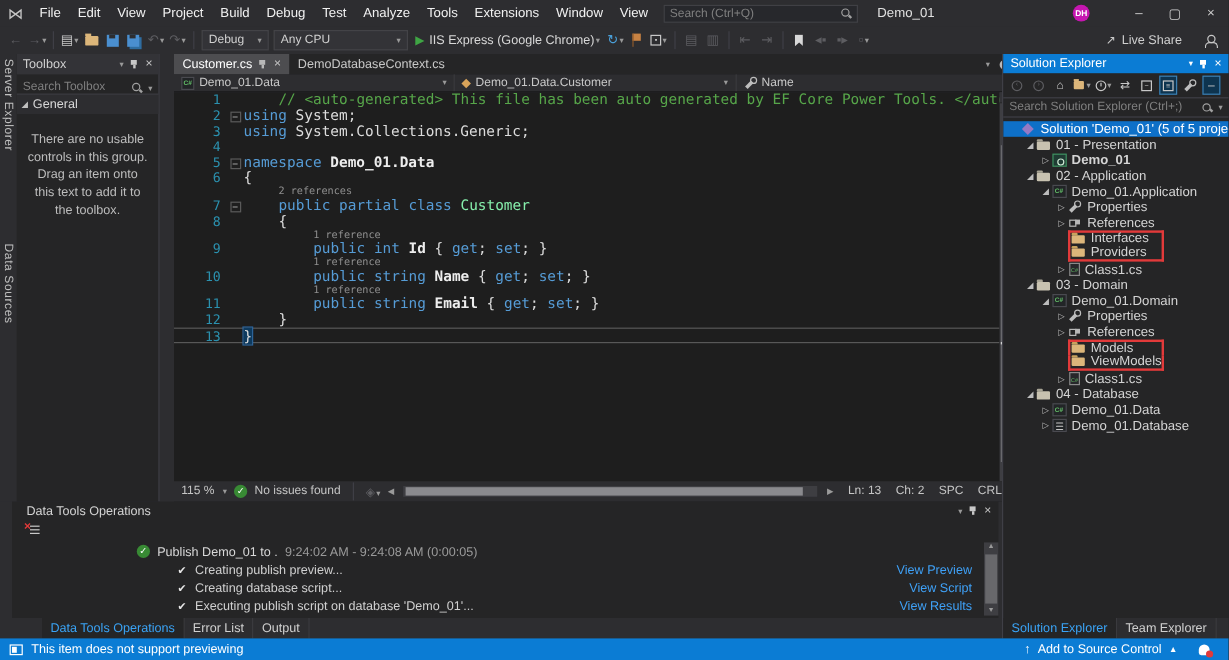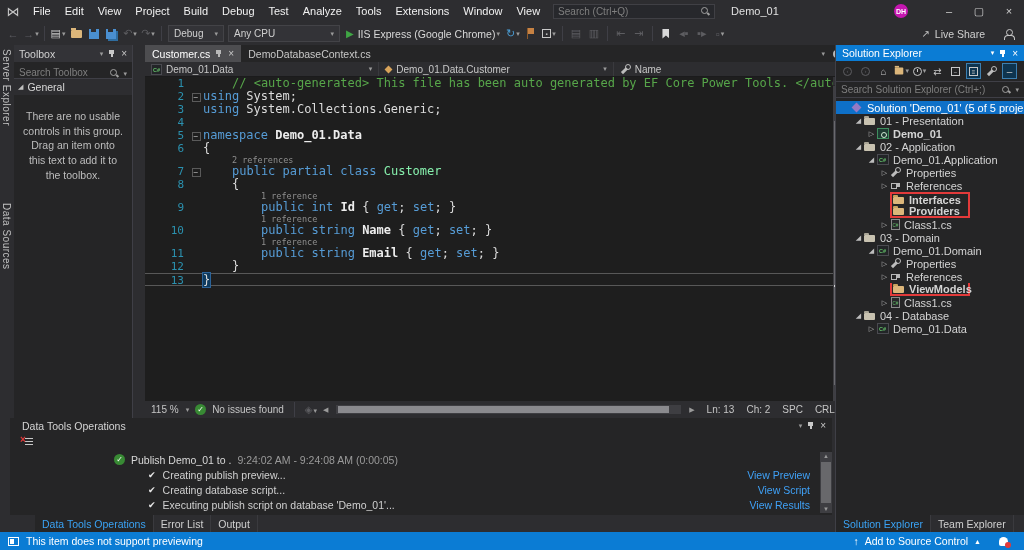--- a/index.html
+++ b/index.html
@@ -130,22 +130,22 @@
   .clock::after { content:""; position:absolute; left:3.5px; top:1.5px; width:1px; height:3px; background:#c8c8c8; }
   .boxico { width:9px; height:9px; border:1px solid #c8c8c8; font-size:6px; line-height:8px; text-align:center; color:#c8c8c8; }
   .sesearch { height:17px; border-top:1px solid #3f3f46; border-bottom:1px solid #3f3f46; display:flex; align-items:center; gap:3px; padding:0 5px; color:#7f7f7f; font-size:10px; }
   .sesearch .ph { flex:1; white-space:nowrap; overflow:hidden; }
   .tree { position:absolute; left:0; top:54px; right:0; bottom:17px; overflow:hidden; padding-top:2px; }
   .trow { height:13px; display:flex; align-items:center; color:#d4d4d4; font-size:11px; white-space:nowrap; }
   .trow.sel { background:#0e70c8; color:#fff; }
   .arrw { width:11px; flex:none; font-size:7px; color:#bdbdbd; text-align:center; }
   .tlbl { margin-left:4px; }
   .bold { font-weight:bold; }
-  .rb { display:inline-flex; align-items:flex-start; width:80px; height:13px;
-        border-left:2px solid #e23a3a; border-right:2px solid #e23a3a; padding-left:1px;font-weight:bold; }
+  .rb { display:inline-flex; align-items:flex-end; width:80px; height:13px;
+        border-left:2px solid #e23a3a; border-right:2px solid #e23a3a; padding-left:1px; }
   .rb-t { border-top:2px solid #e23a3a; }
   .rb-b { border-bottom:2px solid #e23a3a; }
   .ti { position:relative; width:12px; height:11px; flex:none; }
   .ti-solution::before { content:""; position:absolute; left:2px; top:2px; width:7px; height:7px; background:#9579c4; transform:rotate(45deg); }
   .ti-foldersln,.ti-folder { margin-top:1px; }
   .ti-foldersln::before,.ti-folder::before { content:""; position:absolute; top:0px; left:0; width:5px; height:2px; border-radius:1px 1px 0 0; }
   .ti-foldersln::after,.ti-folder::after { content:""; position:absolute; top:2px; left:0; width:11px; height:7px; border-radius:1px; }
   .ti-folder::before { background:#c8a35e; } .ti-folder::after { background:#dcb67a; }
   .ti-foldersln::before { background:#a8a495; } .ti-foldersln::after { background:#c8c2b0; }
   .ti-projweb { background:#1f3b33; border:1px solid #3f8f5f; }
@@ -514,39 +514,51 @@
           <span class="ti ti-wrench"></span>
           <span class="tlbl">Properties</span>
         </div>
         <div class="trow" style="padding-left: 43px;">
           <span class="arrw">▷</span>
           <span class="ti ti-refs"></span>
           <span class="tlbl">References</span>
         </div>
         <div class="trow" style="padding-left: 43px;">
           <span class="arrw"></span>
+          <span class="rb rb-t">
+            <span class="ti ti-folder"></span>
+            <span class="tlbl">Models</span>
+          </span>
+        </div>
+        <div class="trow" style="padding-left: 43px;">
+          <span class="arrw"></span>
           <span class="rb rb-b">
             <span class="ti ti-folder"></span>
             <span class="tlbl">ViewModels</span>
           </span>
         </div>
         <div class="trow" style="padding-left: 43px;">
           <span class="arrw">▷</span>
           <span class="ti ti-filecs"></span>
           <span class="tlbl">Class1.cs</span>
         </div>
         <div class="trow" style="padding-left: 17px;">
           <span class="arrw">◢</span>
           <span class="ti ti-foldersln"></span>
           <span class="tlbl">04 - Database</span>
         </div>
         <div class="trow" style="padding-left: 30px;">
           <span class="arrw">▷</span>
           <span class="ti ti-projcs"></span>
           <span class="tlbl">Demo_01.Data</span>
+        </div>
+        <div class="trow" style="padding-left: 30px;">
+          <span class="arrw">▷</span>
+          <span class="ti ti-projdb"></span>
+          <span class="tlbl">Demo_01.Database</span>
         </div>
       </div>
   </div>
   <div class="setabs">
       <span class="btab active">Solution Explorer</span>
       <span class="btab">Team Explorer</span>
     </div>
 
   <div class="botpanel">
     <div class="bphead">

